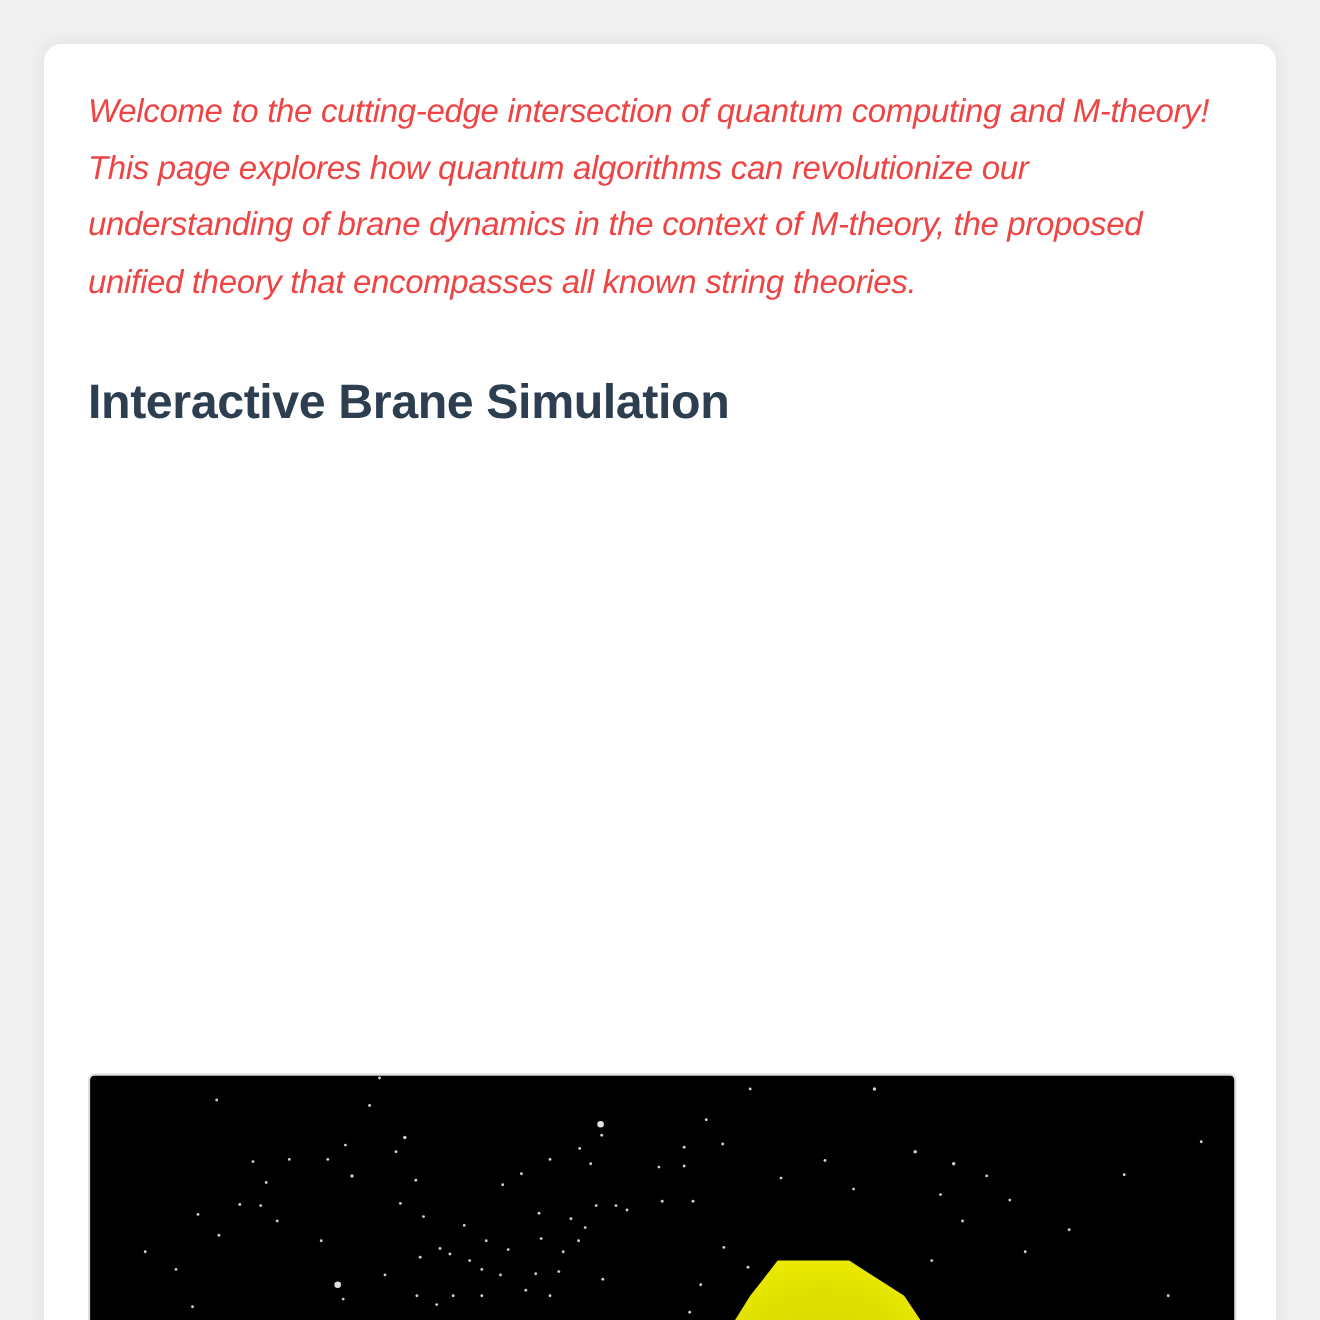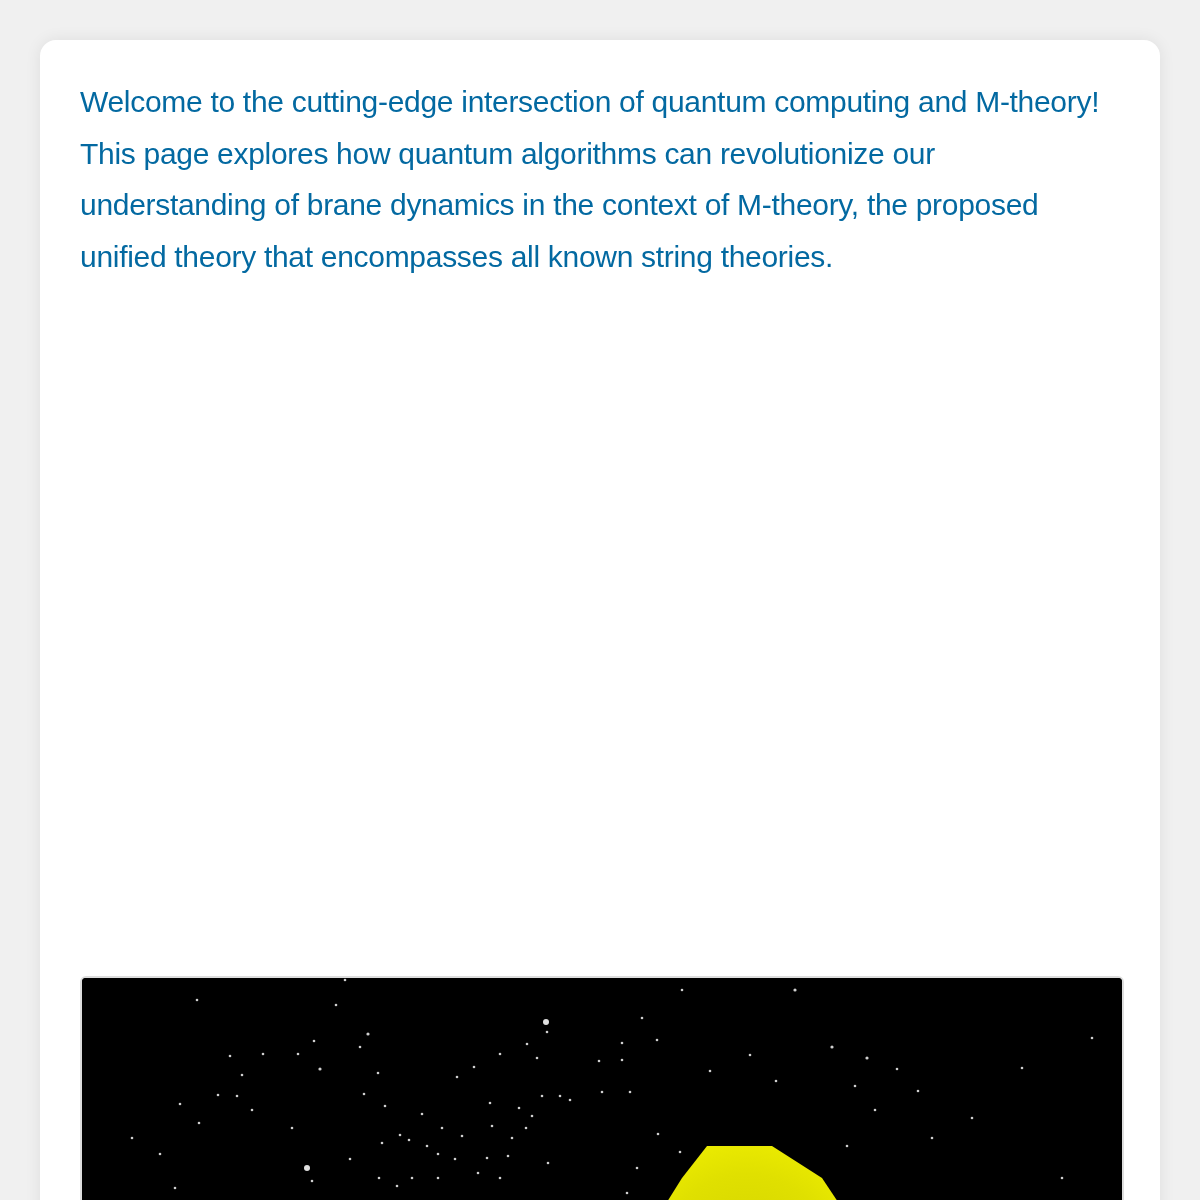--- a/index.html
+++ b/index.html
@@ -32,22 +32,23 @@
       font-size: 61px;
       line-height: 104px;
       font-weight: bold;
       color: #2c3e50;
       letter-spacing: -0.5px;
     }
     .intro {
       margin: 36px 0 0 0;
       font-size: 30px;
       line-height: 51.5px;
-      color: #0369a1;
+      color: #ef4444;
       letter-spacing: -0.3px;
+      font-style: italic;
     }
     h2 {
       margin: 48px 0 0 0;
       font-size: 44px;
       line-height: 72px;
       font-weight: bold;
       color: #2c3e50;
       letter-spacing: -0.4px;
     }
     .desc {
@@ -69,20 +70,21 @@
       background: #000000;
       overflow: hidden;
     }
     .sim-frame svg { display: block; }
   </style>
 </head>
 <body>
 
 <div class="card">
   <p class="intro">Welcome to the cutting-edge intersection of quantum computing and M-theory! This page explores how quantum algorithms can revolutionize our understanding of brane dynamics in the context of M-theory, the proposed unified theory that encompasses all known string theories.</p>
+  <h2>Interactive Brane Simulation</h2>
 
   <div class="sim-frame">
     <svg width="1040" height="400" viewBox="0 0 1040 400">
       <defs>
         <radialGradient id="braneGrad" cx="50%" cy="45%" r="55%">
           <stop offset="0%" stop-color="#d4d400"></stop>
           <stop offset="60%" stop-color="#e0e000"></stop>
           <stop offset="100%" stop-color="#f0f000"></stop>
         </radialGradient>
       </defs>

